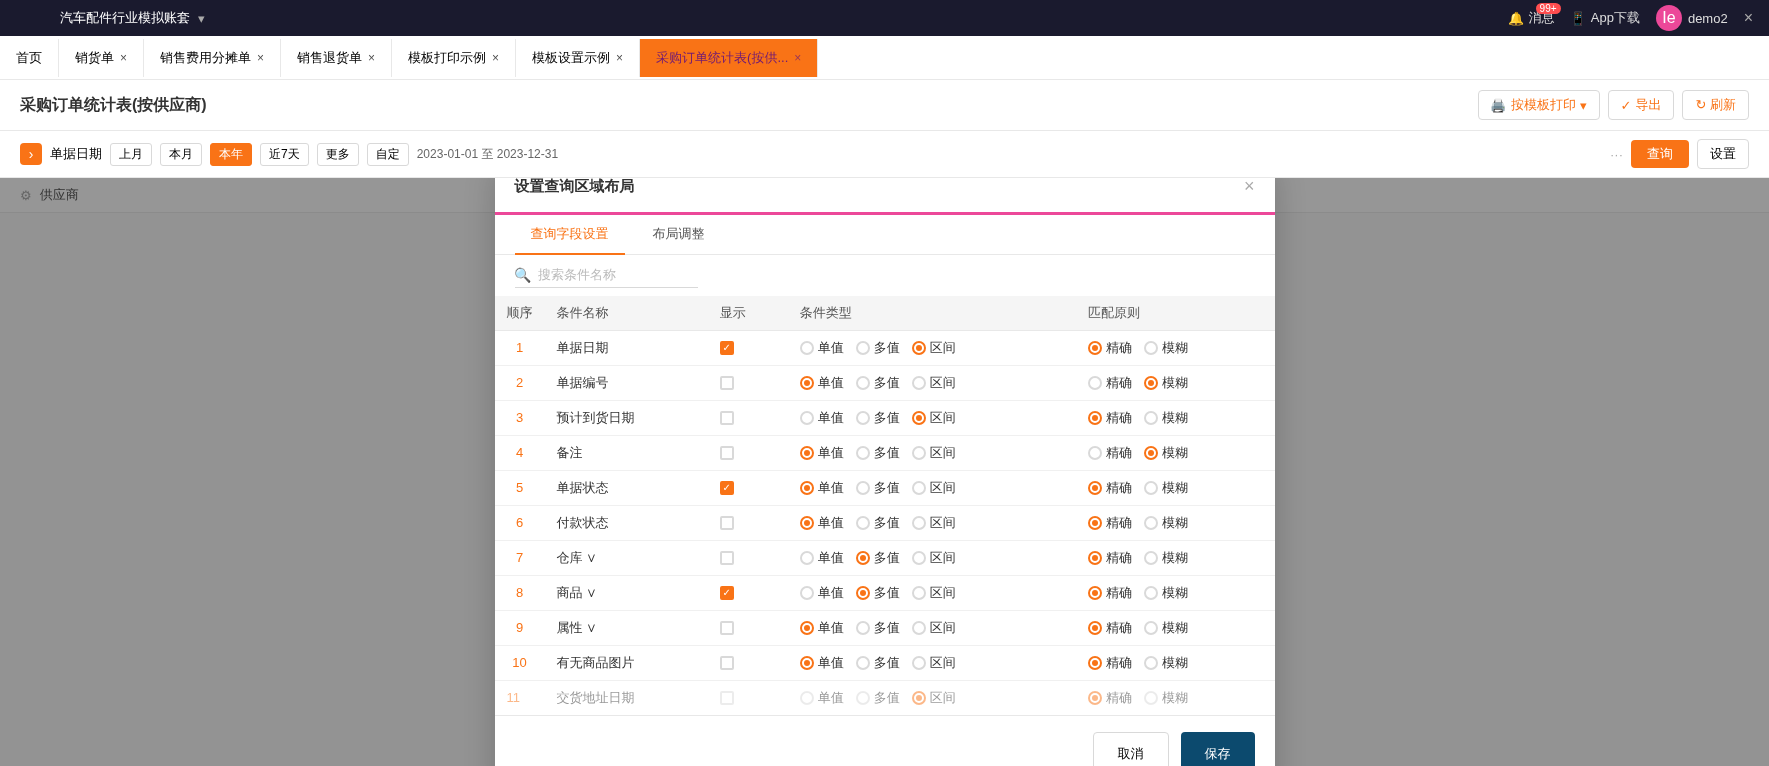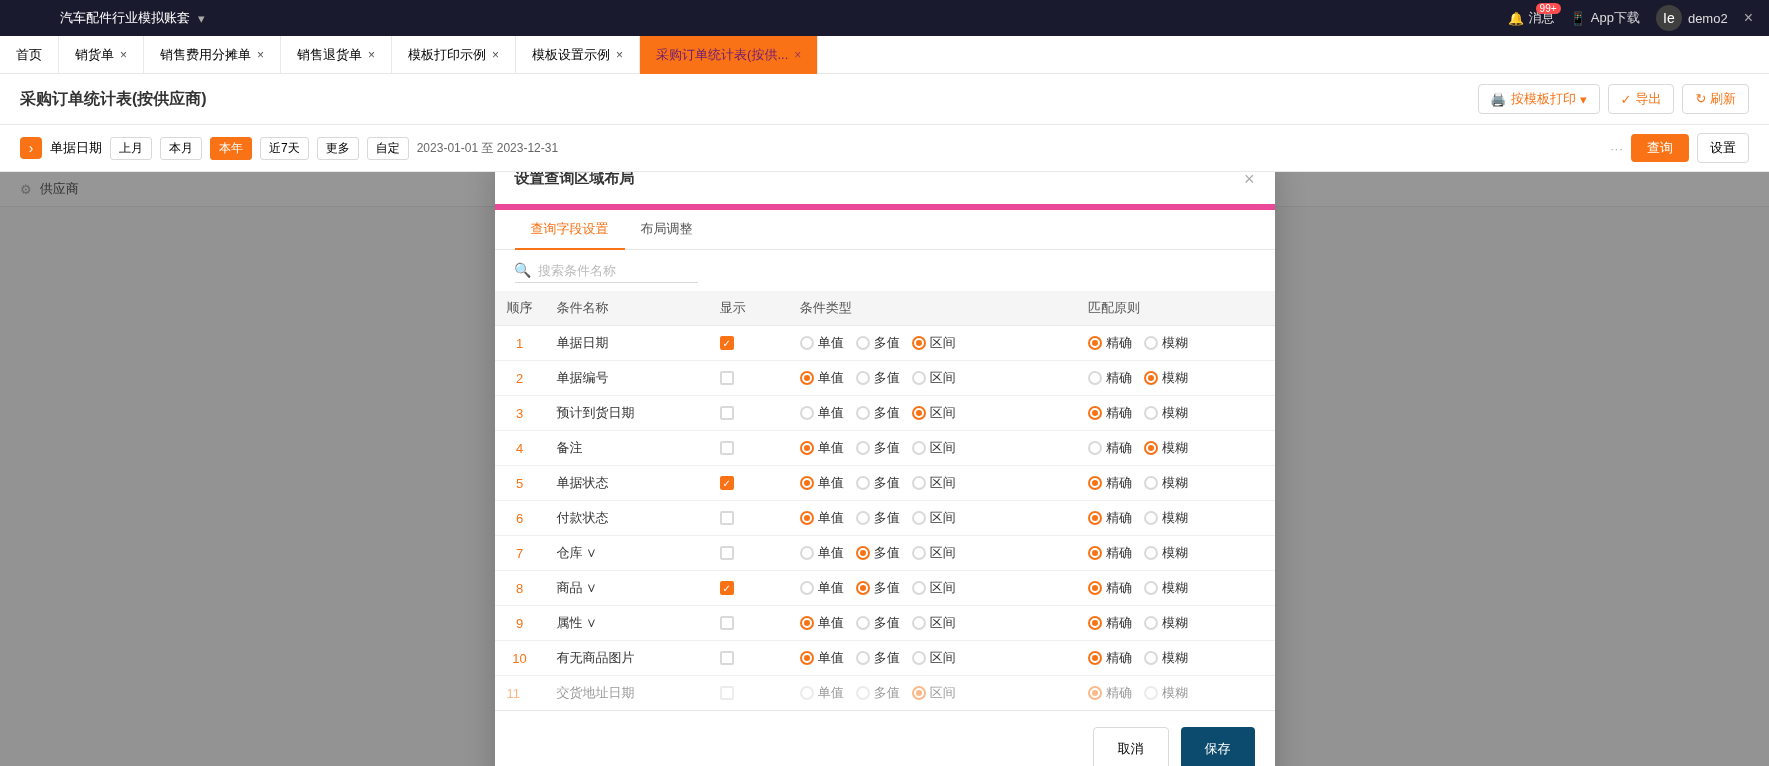--- a/index.html
+++ b/index.html
@@ -13,27 +13,27 @@
       align-items: center;
       justify-content: space-between;
       padding: 0 16px;
       color: #ccc;
     }
     .top-bar-left { display: flex; align-items: center; gap: 8px; }
     .top-bar-logo { color: #fff; font-size: 13px; margin-left: 44px; }
     .top-bar-right { display: flex; align-items: center; gap: 16px; font-size: 13px; color: #ddd; }
     .notification-badge { position: relative; display: inline-flex; align-items: center; gap: 4px; }
     .badge-count { background: #ff4d4f; color: #fff; border-radius: 8px; font-size: 10px; padding: 0 4px; position: absolute; top: -6px; right: -6px; }
-    .avatar { width: 26px; height: 26px; border-radius: 50%; background: #404040; display: flex; align-items: center; justify-content: center; color: #fff; font-size: 14px; }
+    .avatar { width: 26px; height: 26px; border-radius: 50%; background: #ec4899; display: flex; align-items: center; justify-content: center; color: #fff; font-size: 16px; }
     .top-bar-close { color: #aaa; cursor: pointer; font-size: 16px; }
 
     
     .tab-bar {
       background: #fff;
-      height: 38px;
+      height: 44px;
       display: flex;
       align-items: center;
       padding: 0 0 0 0;
       border-bottom: 1px solid #e8e8e8;
       gap: 0;
     }
     .tab-item {
       height: 38px;
       display: flex;
       align-items: center;
@@ -116,34 +116,34 @@
       background: #fff;
       border-radius: 8px;
       width: 780px;
       max-height: 640px;
       display: flex;
       flex-direction: column;
       box-shadow: 0 8px 32px rgba(0,0,0,0.2);
     }
     .modal-header {
       padding: 16px 20px;
-      border-bottom: 6px solid #ec4899;
+      border-bottom: 3px solid #ec4899;
       display: flex;
       align-items: center;
       justify-content: space-between;
     }
     .modal-title { font-size: 15px; font-weight: 600; color: #333; }
     .modal-close { cursor: pointer; color: #aaa; font-size: 18px; line-height: 1; }
 
     
     .modal-tabs {
       display: flex;
       padding: 0 20px;
       border-bottom: 1px solid #e8e8e8;
-      gap: 0;
+      gap: 12px;
     }
     .modal-tab {
       padding: 10px 16px;
       cursor: pointer;
       font-size: 13px;
       color: #555;
       border-bottom: 2px solid transparent;
       margin-bottom: -1px;
     }
     .modal-tab.active { color: #f97316; border-bottom-color: #f97316; }

